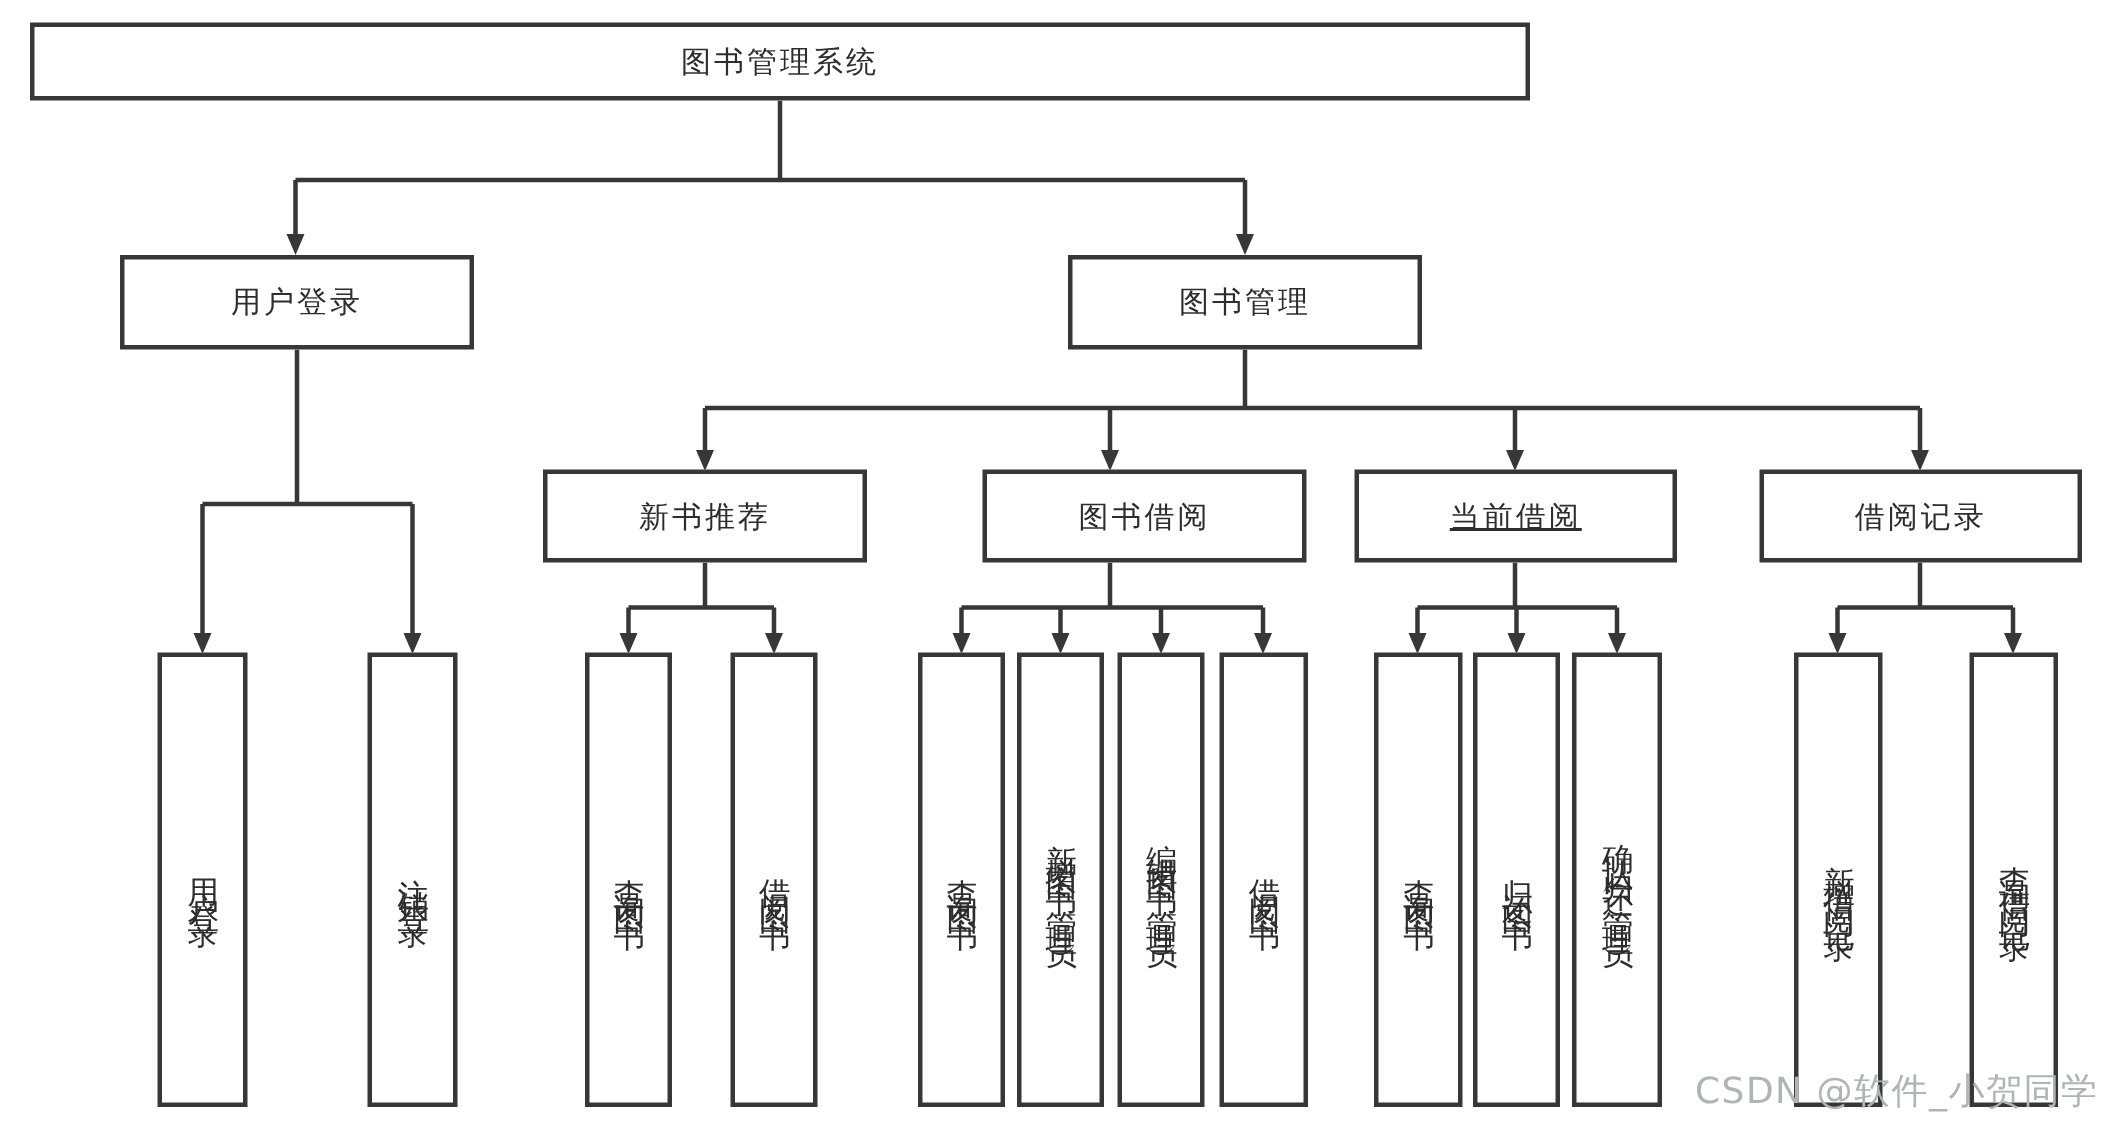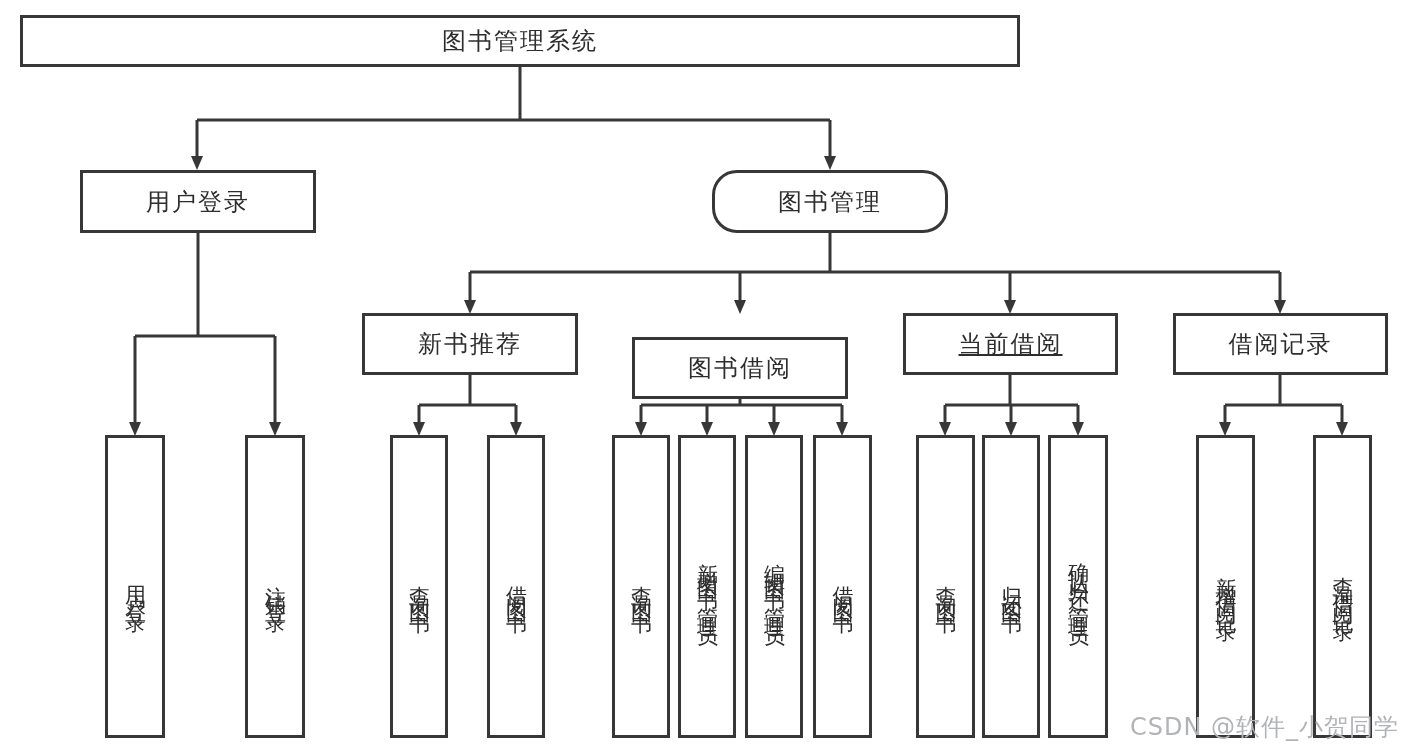--- a/index.html
+++ b/index.html
@@ -6,21 +6,21 @@
   #stage{
     position:relative;width:1405px;height:747px;background:#fff;
     font-family:"DejaVu Sans","Liberation Sans",sans-serif;overflow:hidden;
   }
   .node{
     position:absolute;box-sizing:border-box;background:#fff;
     border:3px solid var(--line,#373737);
     display:flex;align-items:center;justify-content:center;
     color:var(--text,#2d2d2d);
   }
-  .h{font-size:24px;letter-spacing:2px;white-space:nowrap;}
+  .h{font-size:20px;letter-spacing:2px;white-space:nowrap;}
   .v{font-size:21px;}
   .v .vtxt{
     writing-mode:vertical-rl;text-orientation:mixed;
     letter-spacing:9px;line-height:1;
   }
   #wires{position:absolute;left:0;top:0;z-index:0;}
   #wires line, #wires path{stroke:var(--line,#373737);stroke-width:3;fill:none;}
   #wires polygon{fill:var(--line,#373737);stroke:none;}
   .node{z-index:1;}
   .watermark{
@@ -99,24 +99,24 @@
       <line x1="1225" y1="405" x2="1225" y2="423"></line>
       <polygon points="1219,422 1231,422 1225,436"></polygon>
       <line x1="1342" y1="405" x2="1342" y2="423"></line>
       <polygon points="1336,422 1348,422 1342,436"></polygon>
     </g>
   </svg>
 
   <div class="node h" style="left:20px;top:15px;width:1000px;height:52px;">图书管理系统</div>
 
   <div class="node h" style="left:80px;top:170px;width:236px;height:63px;">用户登录</div>
-  <div class="node h" style="left:712px;top:170px;width:236px;height:63px;border-radius:25px;">图书管理</div>
+  <div class="node h" style="left:712px;top:170px;width:236px;height:63px;">图书管理</div>
 
   <div class="node h" style="left:362px;top:313px;width:216px;height:62px;">新书推荐</div>
-  <div class="node h" style="left:632px;top:313px;width:216px;height:62px;margin-top:24px;">图书借阅</div>
+  <div class="node h" style="left:655px;top:313px;width:216px;height:62px;">图书借阅</div>
   <div class="node h" style="left:903px;top:313px;width:215px;height:62px;text-decoration:underline;">当前借阅</div>
   <div class="node h" style="left:1173px;top:313px;width:215px;height:62px;">借阅记录</div>
 
   <div class="node v" style="left:105px;top:435px;width:60px;height:303px;">
     <span class="vtxt">用户登录</span>
   </div>
   <div class="node v" style="left:245px;top:435px;width:60px;height:303px;">
     <span class="vtxt">注销登录</span>
   </div>
 

